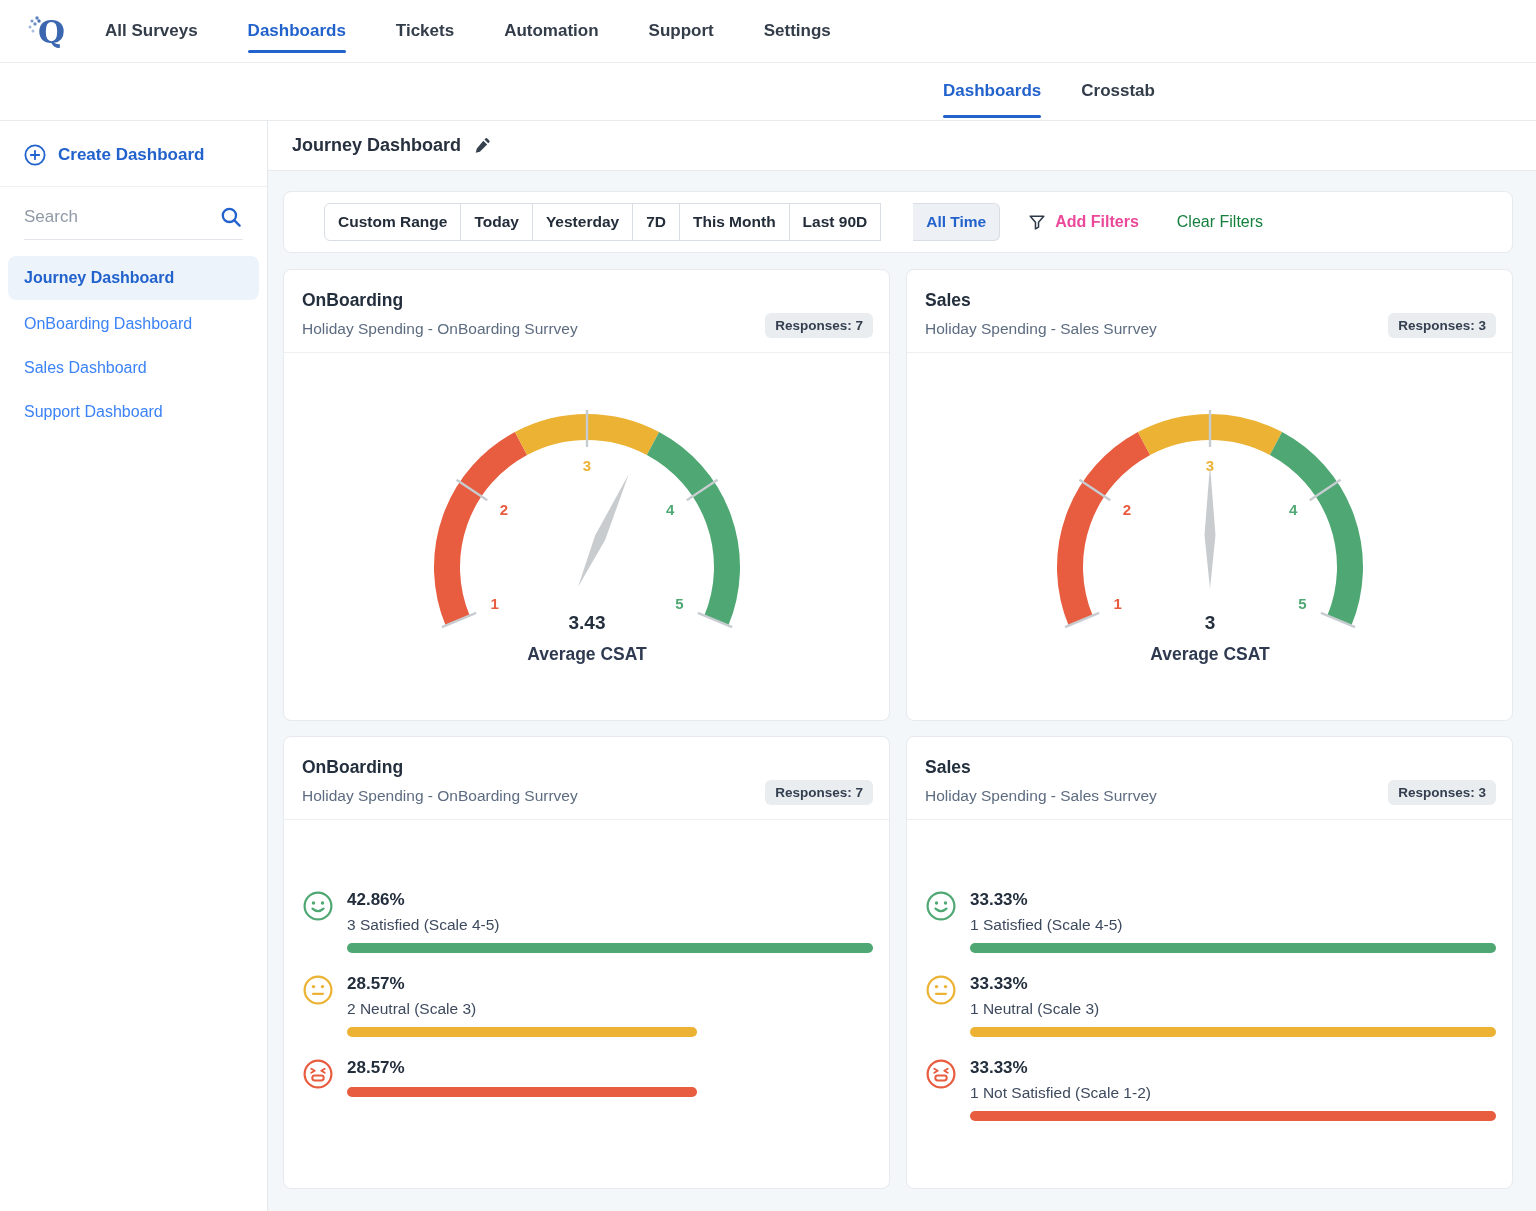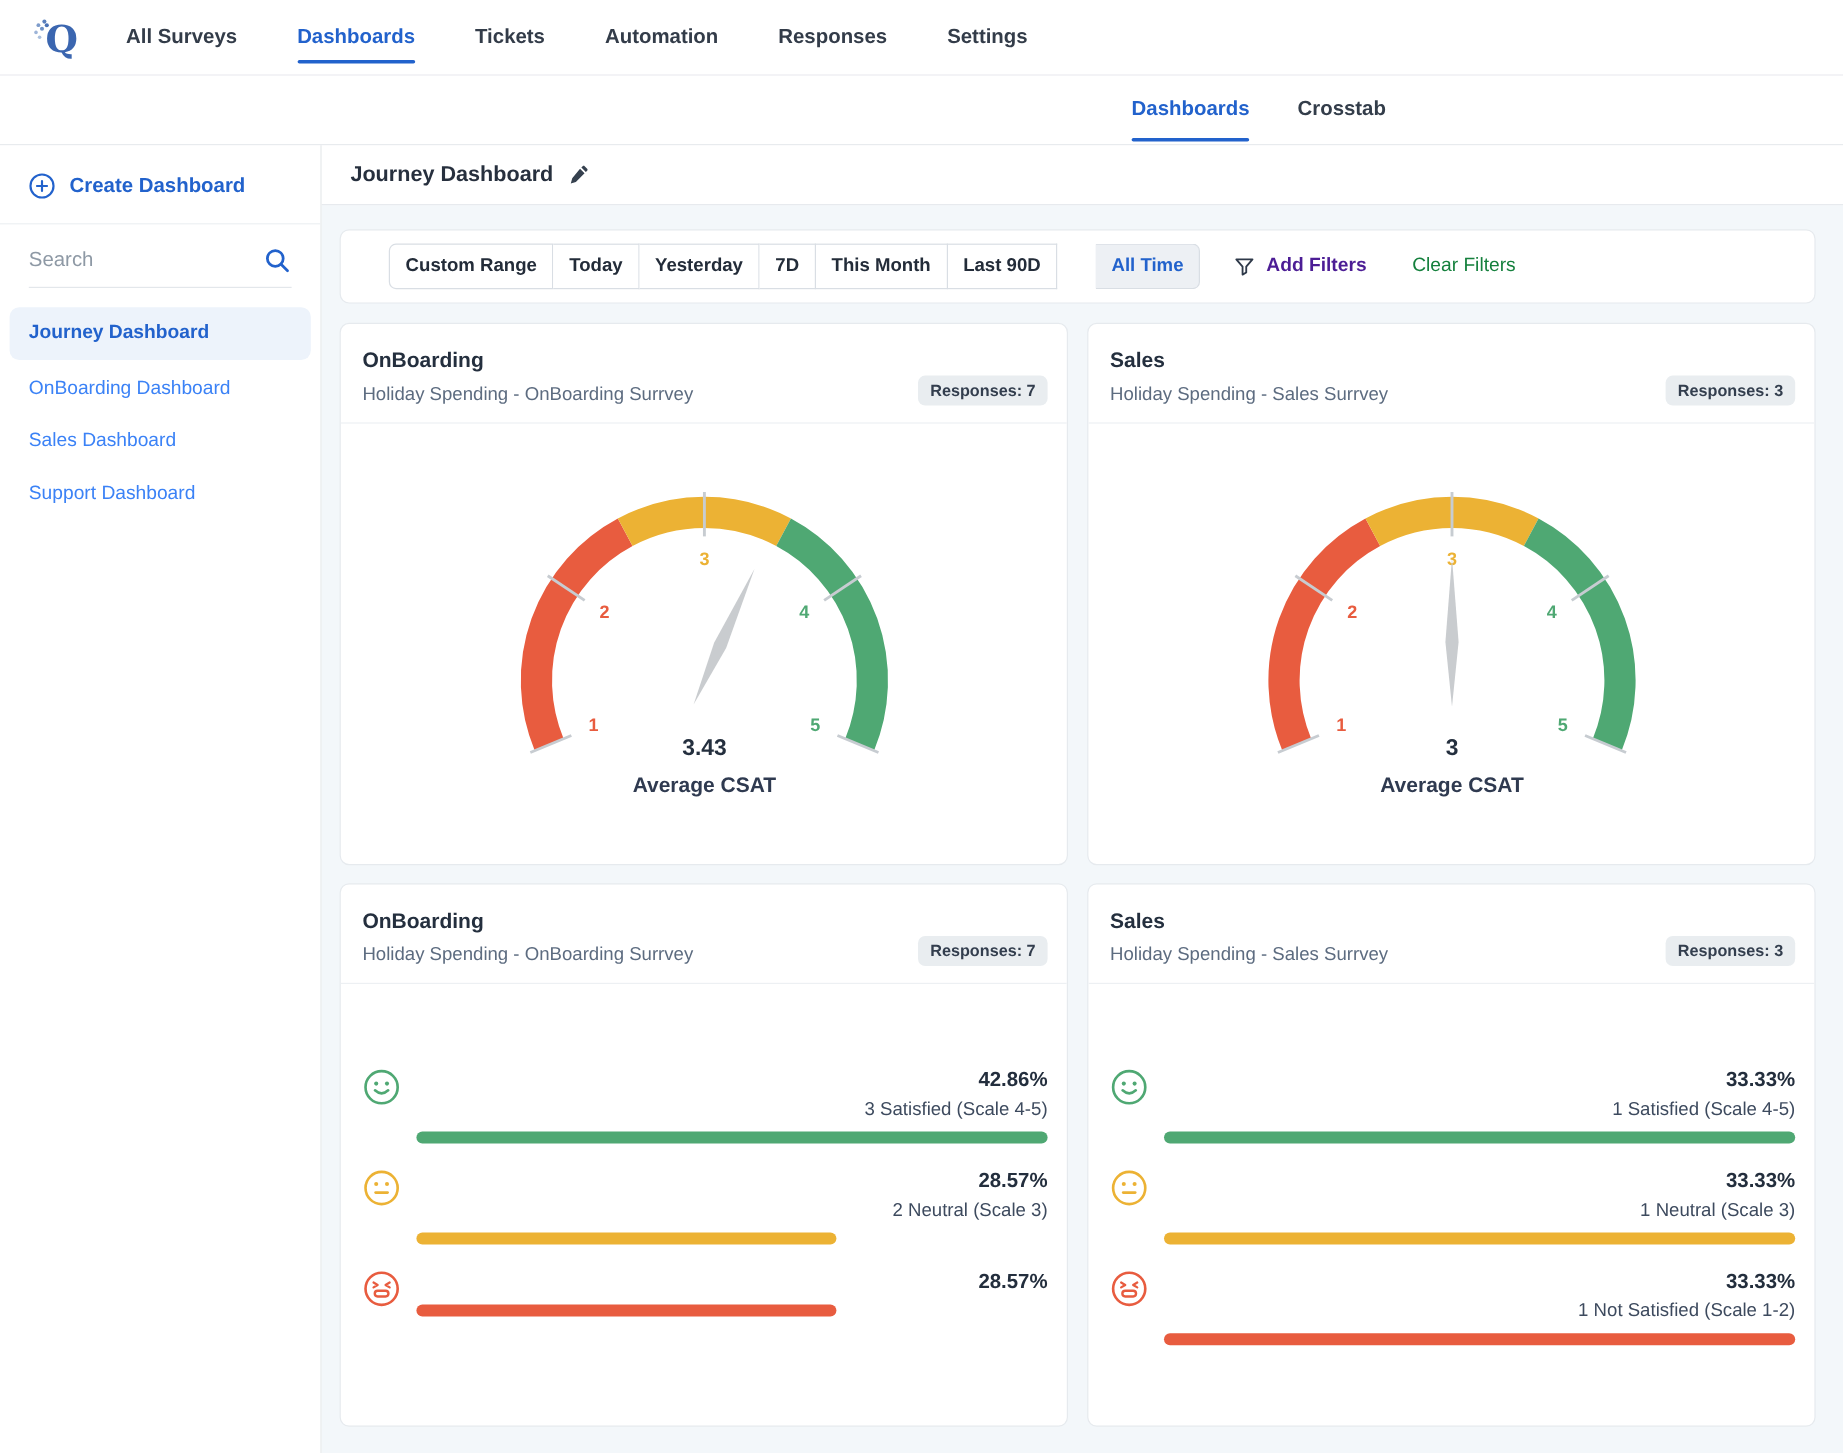--- a/index.html
+++ b/index.html
@@ -53,41 +53,41 @@
            display:flex;align-items:center;padding:0 16px;box-sizing:border-box;}
   .segmented{display:flex;padding-left:24px;}
   .seg{height:38px;line-height:36px;padding:0 13px;background:#fff;border:1px solid #d9dee4;
            font-size:15.5px;font-weight:600;color:#232c39;cursor:pointer;white-space:nowrap;
            box-sizing:border-box;font-family:inherit;}
   .seg + .seg{border-left:0;}
   .seg:first-child{border-radius:6px 0 0 6px;}
   .seg:last-child{border-radius:0 6px 6px 0;margin-left:32px;}
   .seg.active{background:#edf0f4;color:#2262cc;}
   .add-filters{display:flex;gap:9px;margin-left:22px;font-size:16px;
-           font-weight:600;color:#4c1d95;background:none;border:0;cursor:pointer;
+           font-weight:600;color:#ec4899;background:none;border:0;cursor:pointer;
            font-family:inherit;white-space:nowrap;}
   .clear-filters{margin-left:26px;font-size:16px;font-weight:500;color:#15803d;background:none;
            border:0;cursor:default;font-family:inherit;white-space:nowrap;}
   
   .grid{margin-top:16px;display:grid;grid-template-columns:1fr 1fr;gap:15px 16px;}
   .card{background:#fff;border:1px solid #e6eaee;border-radius:8px;box-sizing:border-box;overflow:hidden;}
   .card.gauge-card{height:452px;}
   .card.bars-card{height:453px;}
   .card-head{display:flex;justify-content:space-between;align-items:flex-end;
            padding:20px 16px 14px 18px;border-bottom:1px solid #edf0f3;}
   .card-title{font-size:17.5px;font-weight:700;color:#242f3e;margin:0 0 9px 0;}
   .card-sub{font-size:15.5px;color:#5d6c80;}
   .badge{background:#e9edf0;color:#333e4e;font-size:13.5px;font-weight:600;padding:5px 10px;
            border-radius:6px;white-space:nowrap;}
   .gauge-wrap{display:flex;justify-content:center;padding-top:44px;}
   
   .rows-wrap{padding:70px 16px 0 18px;}
   .sat-row{display:flex;margin-bottom:21px;}
   .face{width:32px;height:32px;margin-right:13px;flex:none;display:flex;}
-  .sat-body{flex:1;min-width:0;text-align:right;}
+  .sat-body{flex:1;min-width:0;}
   .sat-pct{font-size:17px;font-weight:700;color:#232e3d;}
   .sat-label{font-size:15.5px;color:#3d4a5e;margin-top:6px;}
   .bar-track{margin-top:9px;height:10px;}
   .bar-fill{height:10px;border-radius:5px;}
 </style>
 </head>
 <body>
 
 <div id="app">
 
@@ -101,21 +101,21 @@
         <circle cx="16" cy="13" r="1.7" fill="#4a72b6"></circle>
           <circle cx="10" cy="23" r="1.5" fill="#aabfdd"></circle>
         <text x="15" y="35" font-size="31" font-weight="700" fill="#3b66b0" font-family="DejaVu Serif, serif">Q</text>
       </svg>
     </div>
     <nav class="nav-items">
       <a class="nav-item">All Surveys</a>
       <a class="nav-item active">Dashboards</a>
       <a class="nav-item">Tickets</a>
       <a class="nav-item">Automation</a>
-      <a class="nav-item">Responses</a>
+      <a class="nav-item">Support</a>
       <a class="nav-item">Settings</a>
     </nav>
   </header>
 
   <div class="subnav">
     <div class="subtabs">
       <a class="subtab active">Dashboards</a>
       <a class="subtab">Crosstab</a>
     </div>
   </div>

